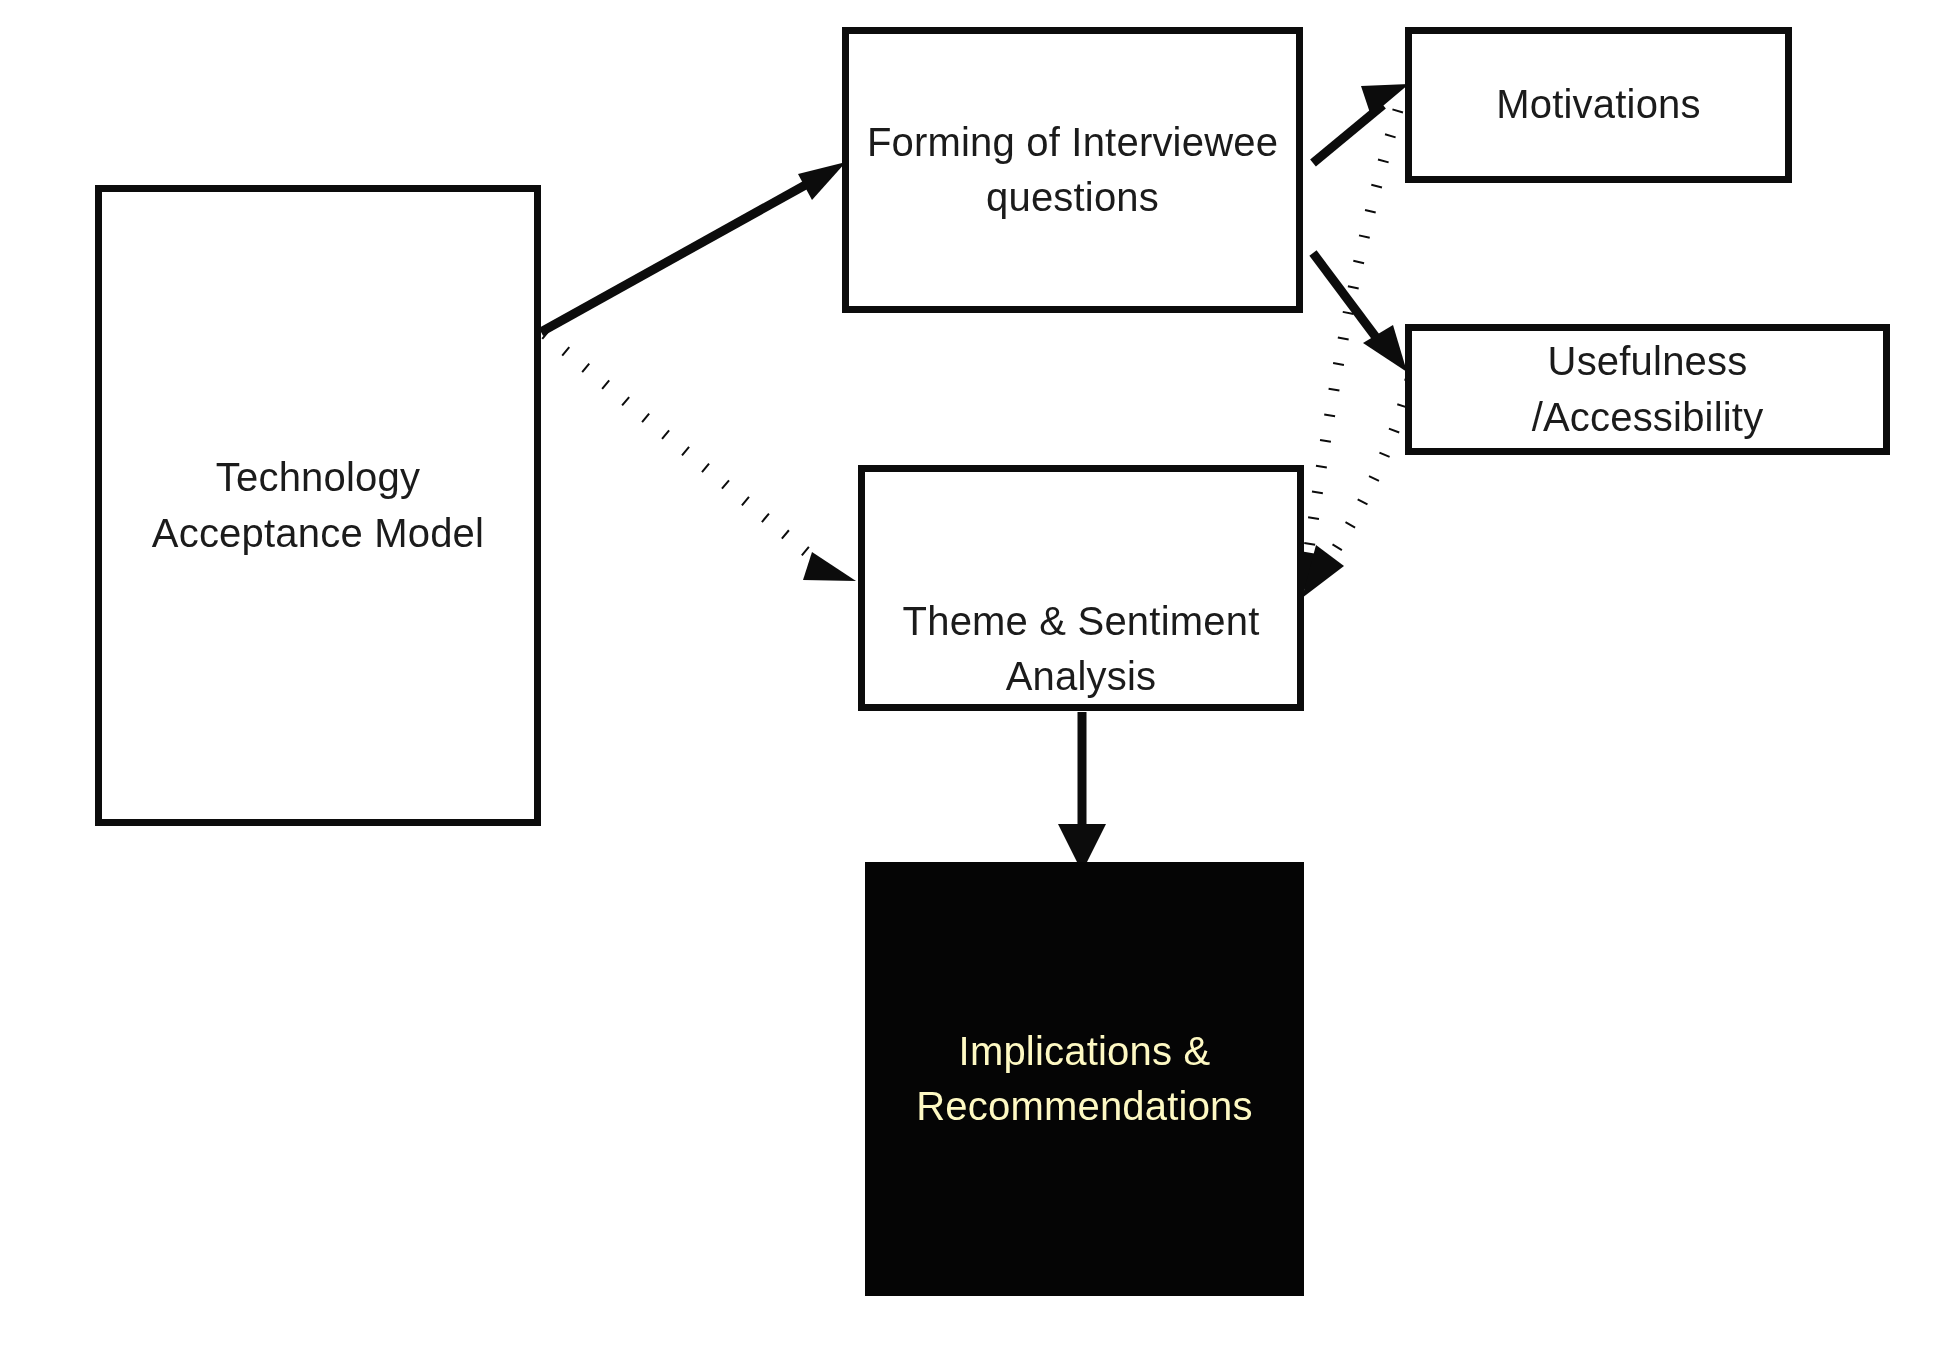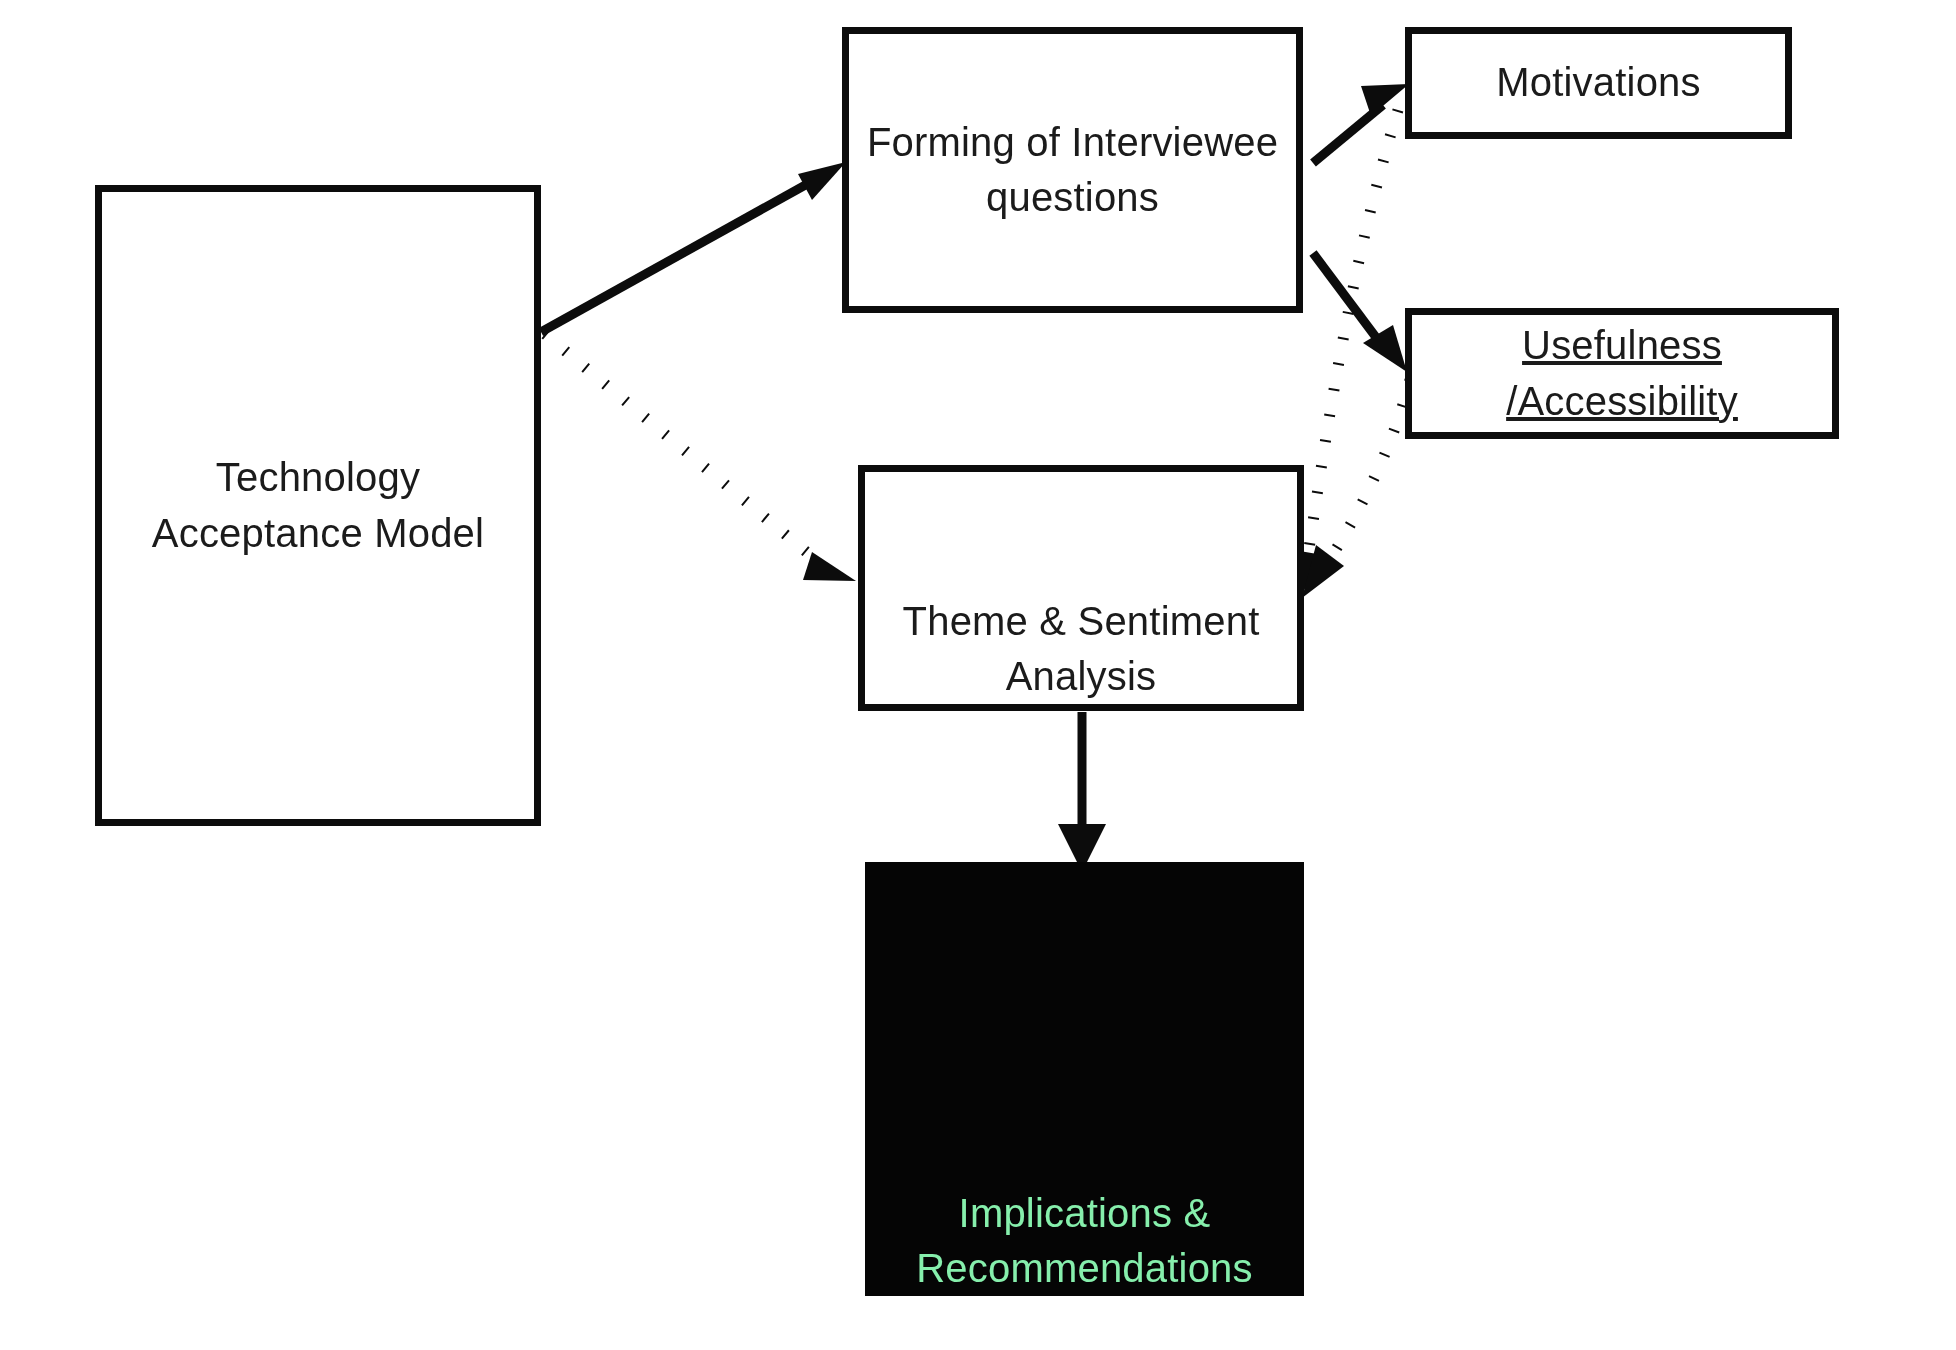--- a/index.html
+++ b/index.html
@@ -30,45 +30,43 @@
     z-index: 3;
   }
   .node.outlined {
     border: 7px solid #0c0c0c;
     background: #ffffff;
     color: #1b1b1b;
   }
   .node.filled {
     border: 0;
     background: #050505;
-    color: #86efac;
-    align-items: flex-end;
+    color: #fef9c3;
   }
   .node .label {
     display: block;
     white-space: pre-line;
     padding: 0 12px;
   }
   #tam-box {
     left: 95px;  top: 185px;  width: 446px;  height: 641px;
     font-size: 40px;
     text-align: center;
   }
   #forming-box {
     left: 842px; top: 27px;   width: 461px;  height: 286px;
     font-size: 40px;
   }
   #motivations-box {
-    left: 1405px; top: 27px;  width: 387px;  height: 112px;
+    left: 1405px; top: 27px;  width: 387px;  height: 156px;
     font-size: 40px;
   }
   #usefulness-box {
-    left: 1405px; top: 308px; width: 434px;  height: 131px;
+    left: 1405px; top: 324px; width: 485px;  height: 131px;
     font-size: 40px;
-    text-decoration: underline;
   }
   #theme-box {
     left: 858px; top: 465px;  width: 446px;  height: 246px;
     font-size: 40px;
     align-items: flex-end;
   }
   #implications-box {
     left: 865px; top: 862px;  width: 439px;  height: 434px;
     font-size: 40px;
   }

